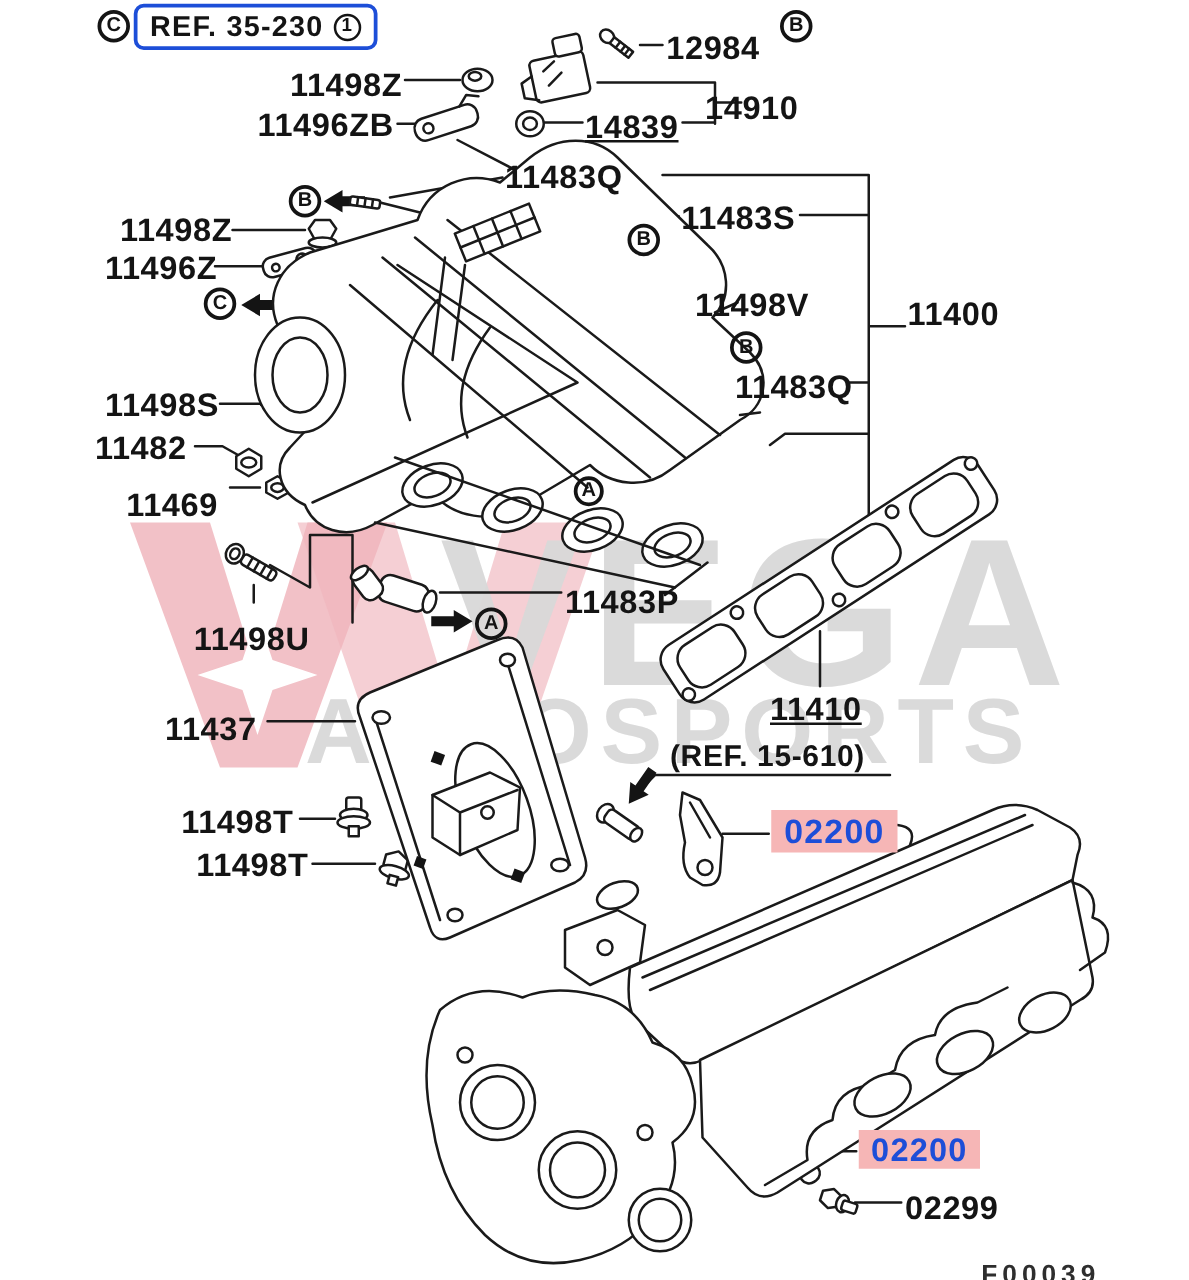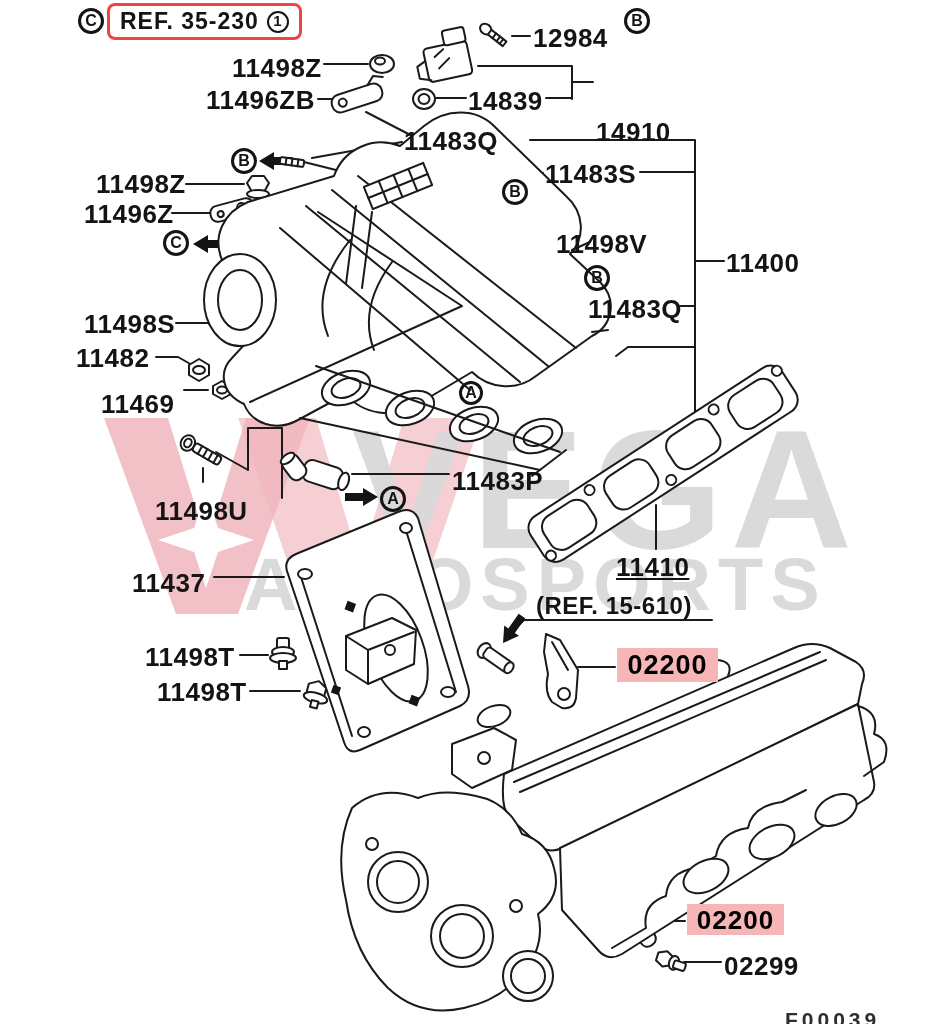--- a/index.html
+++ b/index.html
@@ -5,30 +5,30 @@
   html,body{margin:0;padding:0;background:#fff;}
   .canvas{position:relative;width:951px;height:1024px;background:#fff;overflow:hidden;
           font-family:"Liberation Sans",sans-serif;}
   svg.art{position:absolute;left:0;top:0;}
   .plbl{position:absolute;font-weight:bold;font-size:26px;letter-spacing:.5px;color:#141414;
         white-space:nowrap;line-height:1;}
   .plbl.sm{font-size:24px;}
   .marker{position:absolute;width:26px;height:26px;border:3px solid #141414;border-radius:50%;
           display:flex;align-items:center;justify-content:center;font-weight:bold;font-size:16px;
           color:#141414;box-sizing:border-box;line-height:1;}
-  .refbox{position:absolute;border:3px solid #ef4444;border-radius:8px;background:#fff;
+  .refbox{position:absolute;border:3px solid #1d4ed8;border-radius:8px;background:#fff;
           display:flex;align-items:center;gap:8px;padding:3px 10px;font-weight:bold;font-size:23px;
           letter-spacing:1px;color:#141414;white-space:nowrap;box-sizing:border-box;line-height:1.1;}
   .refbox .col{display:flex;flex-direction:column;gap:2px;}
   .refbox .row{display:flex;align-items:center;gap:8px;}
   .badge{display:inline-flex;width:22px;height:22px;border:2.5px solid #141414;border-radius:50%;
          align-items:center;justify-content:center;font-size:15px;font-weight:bold;flex:none;
          box-sizing:border-box;}
   .hl{position:absolute;background:#f6b6b6;display:flex;align-items:center;justify-content:center;
-      font-weight:bold;font-size:27px;letter-spacing:1px;color:#000000;line-height:1;}
+      font-weight:bold;font-size:27px;letter-spacing:1px;color:#1d4ed8;line-height:1;}
   .fcode{position:absolute;font-weight:bold;font-size:21px;letter-spacing:4px;color:#2e2e2e;line-height:1;}
 </style>
 </head>
 <body>
 
 <div class="canvas">
 
   <svg class="art" width="951" height="1024" viewBox="0 0 951 1024">
 
     <g>
@@ -308,28 +308,28 @@
   <div class="marker" style="left:231px;top:148px;">B</div>
   <div class="marker" style="left:163px;top:230px;">C</div>
   <div class="marker" style="left:502px;top:179px;">B</div>
   <div class="marker" style="left:584px;top:265px;">B</div>
   <div class="marker" style="left:459px;top:381px;width:24px;height:24px;">A</div>
   <div class="marker" style="left:380px;top:486px;">A</div>
 
   <div class="plbl" style="left:533px;top:25px;">12984</div>
   <div class="plbl" style="left:232px;top:55px;">11498Z</div>
   <div class="plbl" style="left:206px;top:87px;">11496ZB</div>
-  <div class="plbl" style="left:468px;top:88px;">14839</div>
-  <div class="plbl" style="left:596px;top:73px;margin-top:46px;">14910</div>
+  <div class="plbl" style="left:468px;top:88px;text-decoration:underline;">14839</div>
+  <div class="plbl" style="left:564px;top:73px;">14910</div>
   <div class="plbl" style="left:404px;top:128px;">11483Q</div>
   <div class="plbl" style="left:545px;top:161px;">11483S</div>
   <div class="plbl" style="left:96px;top:171px;">11498Z</div>
   <div class="plbl" style="left:84px;top:201px;">11496Z</div>
   <div class="plbl" style="left:556px;top:231px;">11498V</div>
-  <div class="plbl" style="left:726px;top:250px;">11400</div>
+  <div class="plbl" style="left:726px;top:238px;">11400</div>
   <div class="plbl" style="left:588px;top:296px;">11483Q</div>
   <div class="plbl" style="left:84px;top:311px;">11498S</div>
   <div class="plbl" style="left:76px;top:345px;">11482</div>
   <div class="plbl" style="left:101px;top:391px;">11469</div>
   <div class="plbl" style="left:155px;top:498px;">11498U</div>
   <div class="plbl" style="left:452px;top:468px;">11483P</div>
   <div class="plbl" style="left:616px;top:554px;text-decoration:underline;">11410</div>
   <div class="plbl" style="left:132px;top:570px;">11437</div>
   <div class="plbl" style="left:145px;top:644px;">11498T</div>
   <div class="plbl" style="left:157px;top:679px;">11498T</div>

